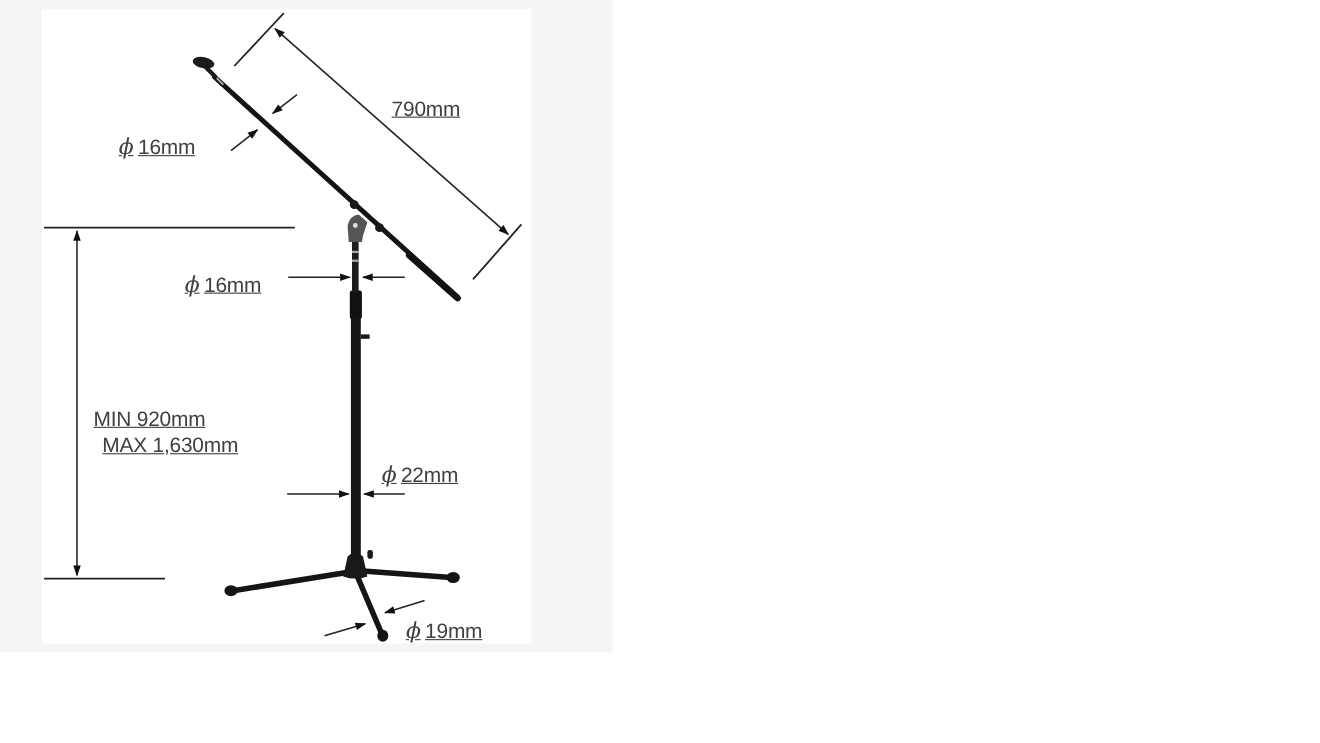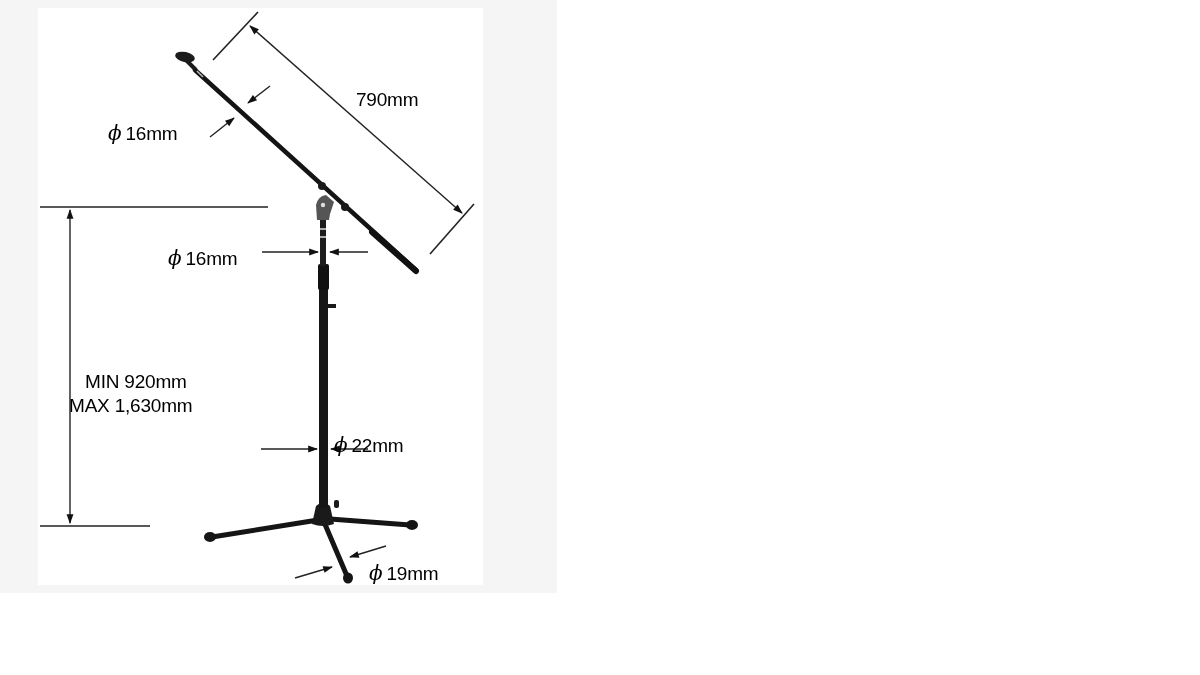--- a/index.html
+++ b/index.html
@@ -8,22 +8,23 @@
     font-family: "Liberation Sans", "DejaVu Sans", sans-serif;
   }
   .panel {
     position: absolute; left: 0; top: 0; width: 557px; height: 593px; background: #f5f5f5;
   }
   .canvas {
     position: absolute; left: 38px; top: 8px; width: 445px; height: 577px; background: #ffffff;
   }
   svg.diagram { position: absolute; left: 0; top: 0; width: 557px; height: 593px; }
   .label {
-    position: absolute; color: #000000; font-size: 19px; white-space: nowrap; line-height: 1;
+    position: absolute; color: #404040; font-size: 19px; white-space: nowrap; line-height: 1;
     letter-spacing: -0.2px;
+    text-decoration: underline;
   }
   .phi { font-style: italic; font-family: "DejaVu Serif", serif; font-size: 20px; margin-right: 4px; }
 </style>
 </head>
 <body>
 
 <div class="panel"></div>
 <div class="canvas"></div>
 
 <svg class="diagram" viewBox="0 0 557 593">
@@ -109,21 +110,21 @@
 
 <div class="label" style="left:108px; top:123px;">
   <span class="phi">ϕ</span><span>16mm</span>
 </div>
 
 <div class="label" style="left:168px; top:248px;">
   <span class="phi">ϕ</span><span>16mm</span>
 </div>
 
 <div class="label" style="left:85px; top:372px;">MIN 920mm</div>
-<div class="label" style="left:69px; top:396px;">MAX 1,630mm</div>
+<div class="label" style="left:93px; top:396px;">MAX 1,630mm</div>
 
-<div class="label" style="left:334px; top:421px;margin-top:14px;">
+<div class="label" style="left:347px; top:421px;">
   <span class="phi">ϕ</span><span>22mm</span>
 </div>
 
 <div class="label" style="left:369px; top:563px;">
   <span class="phi">ϕ</span><span>19mm</span>
 </div>
 
 </body></html>

